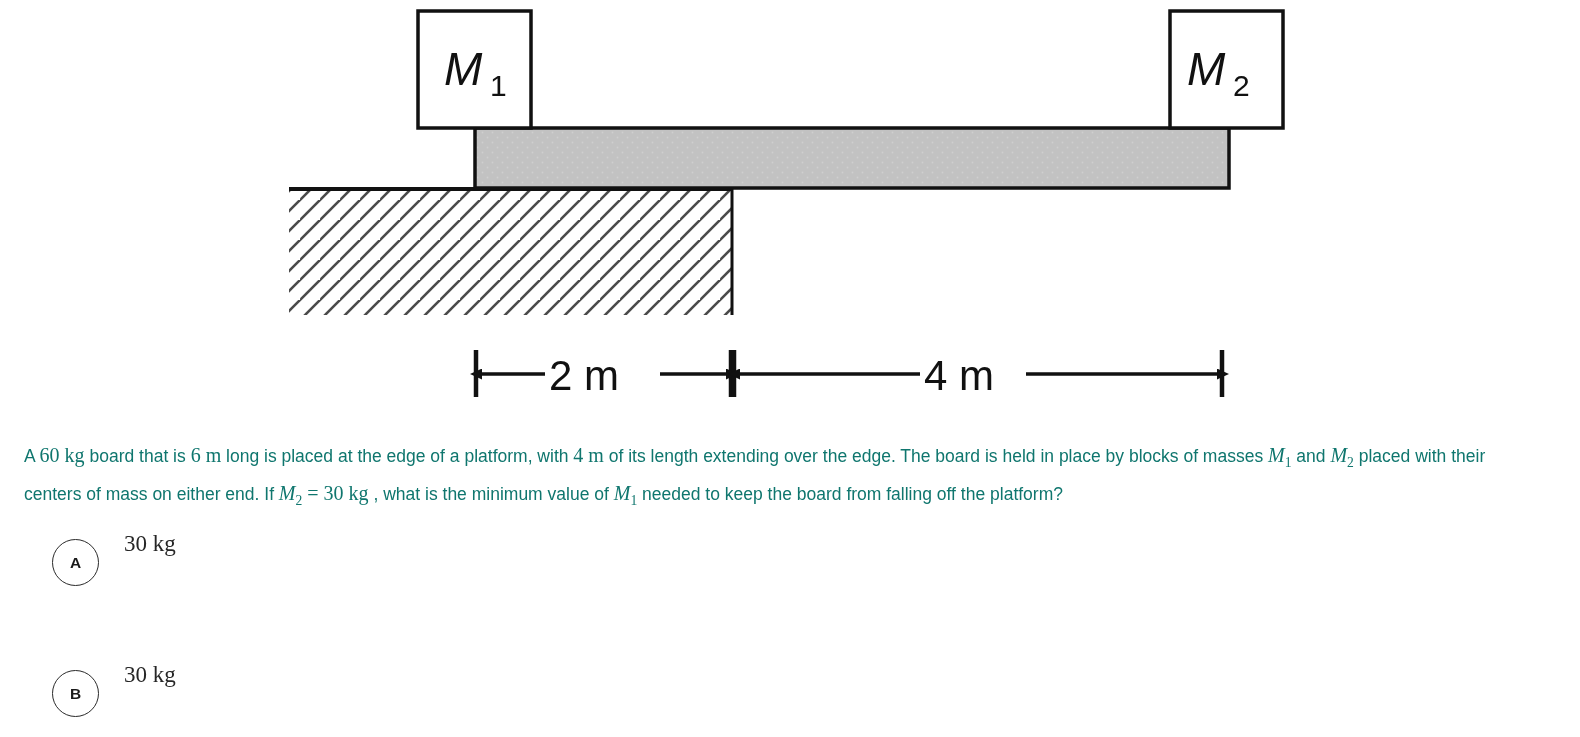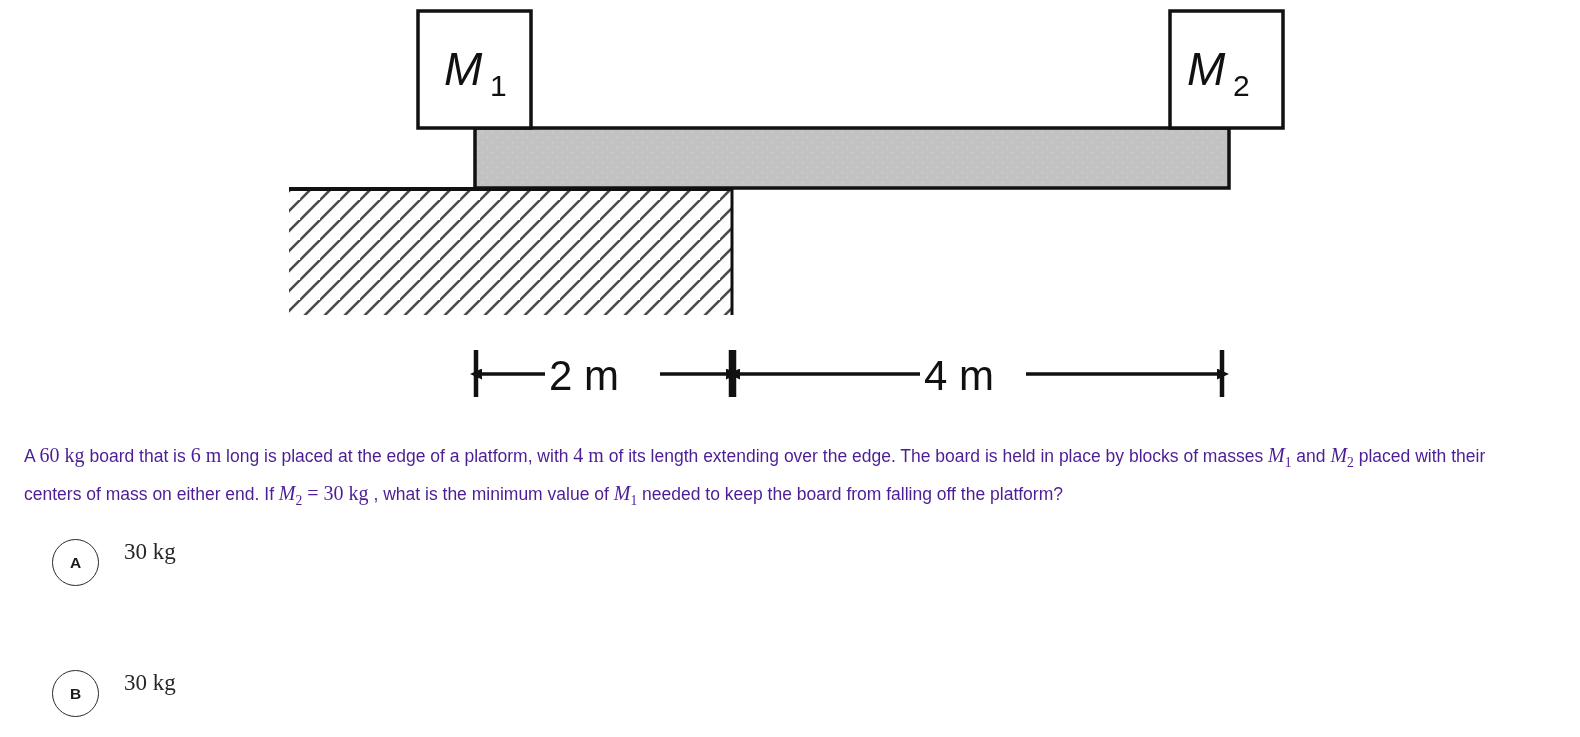--- a/index.html
+++ b/index.html
@@ -50,21 +50,21 @@
   }
 
   
   #problem-statement {
     position: absolute;
     left: 24px;
     top: 440px;
     width: 1500px;
     font-size: 17.5px;
     line-height: 30px;
-    color: #4c1d95;
+    color: #0f766e;
     font-family: "Liberation Sans", sans-serif;
   }
   .math {
     font-family: "Liberation Serif", serif;
     font-size: 20px;
   }
   .math-i {
     font-family: "Liberation Serif", serif;
     font-style: italic;
     font-size: 20px;
@@ -100,21 +100,21 @@
     font-size: 15.5px;
     font-weight: bold;
     color: #1a1a1a;
     background: #ffffff;
     font-family: "Liberation Sans", sans-serif;
     cursor: pointer;
   }
   .choice-text {
     position: absolute;
     left: 124px;
-    top: 12px;
+    top: 4px;
     font-family: "Liberation Serif", serif;
     font-size: 23px;
     color: #262626;
   }
 </style>
 </head>
 <body>
 
 <div id="figure-area">
   <svg id="figure-svg" width="1580" height="420" viewBox="0 0 1580 420" xmlns="http://www.w3.org/2000/svg">

